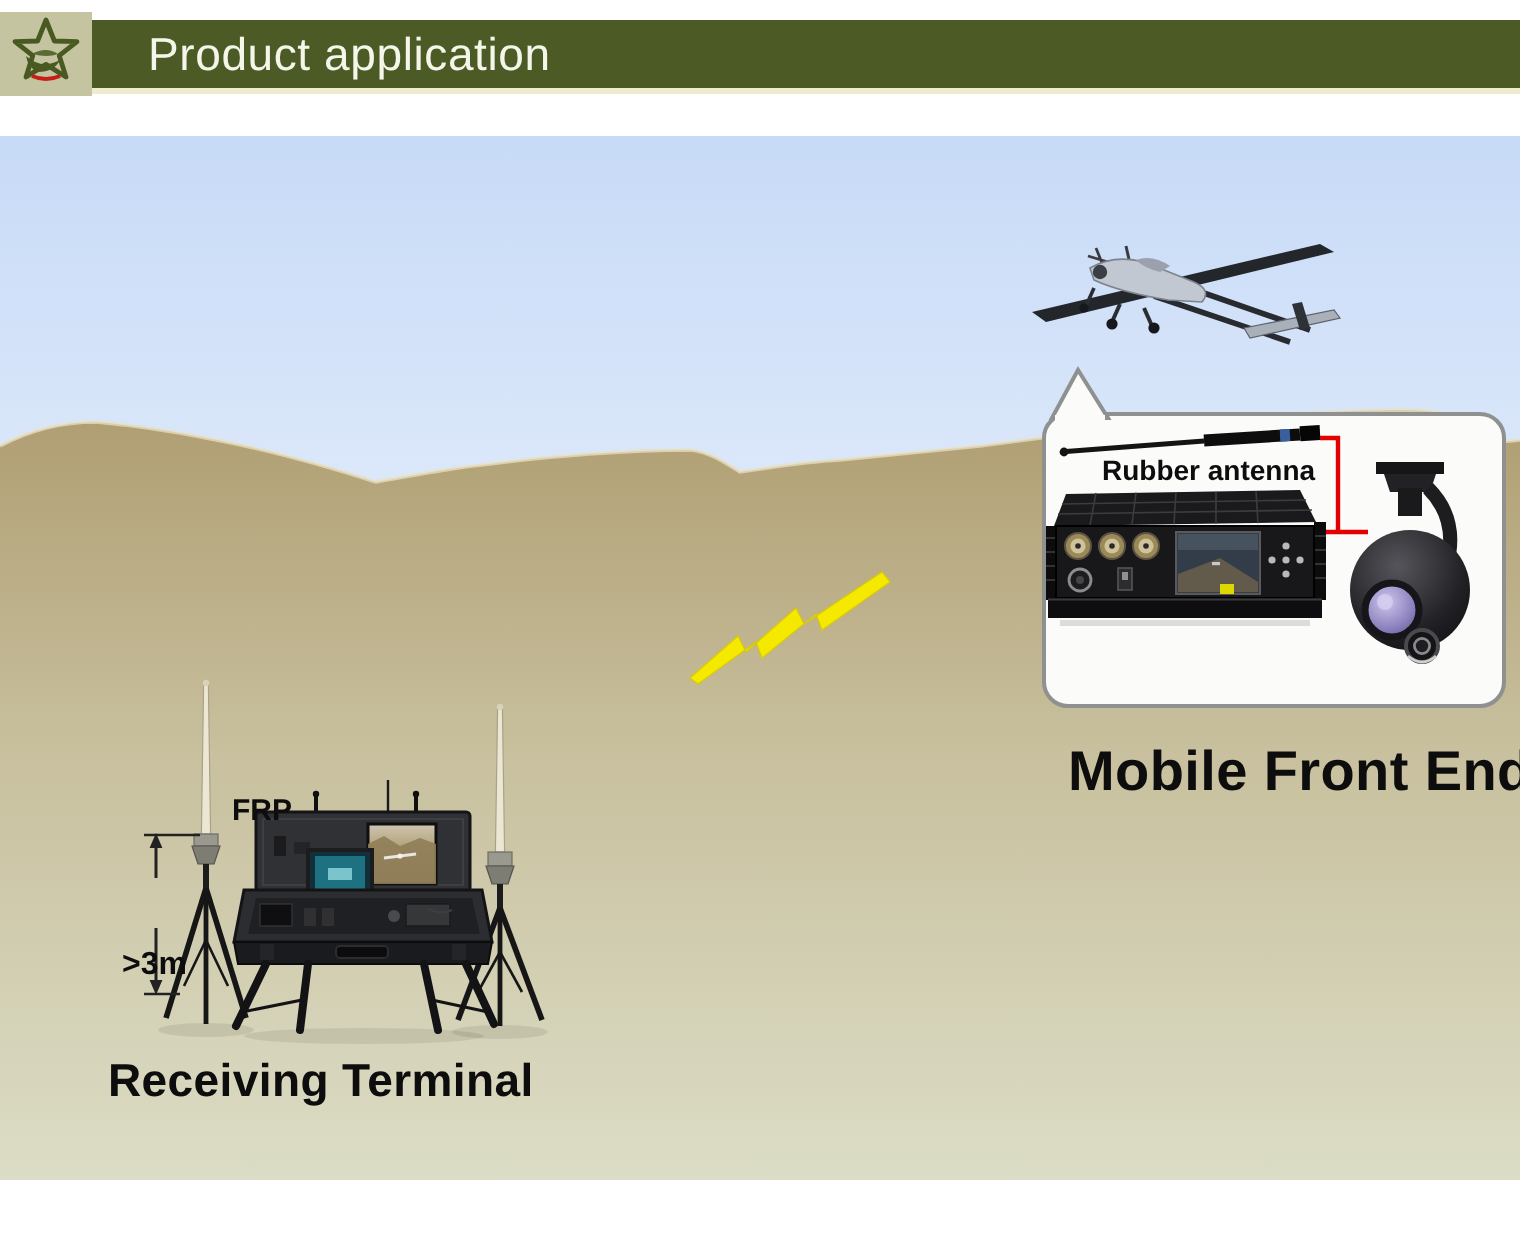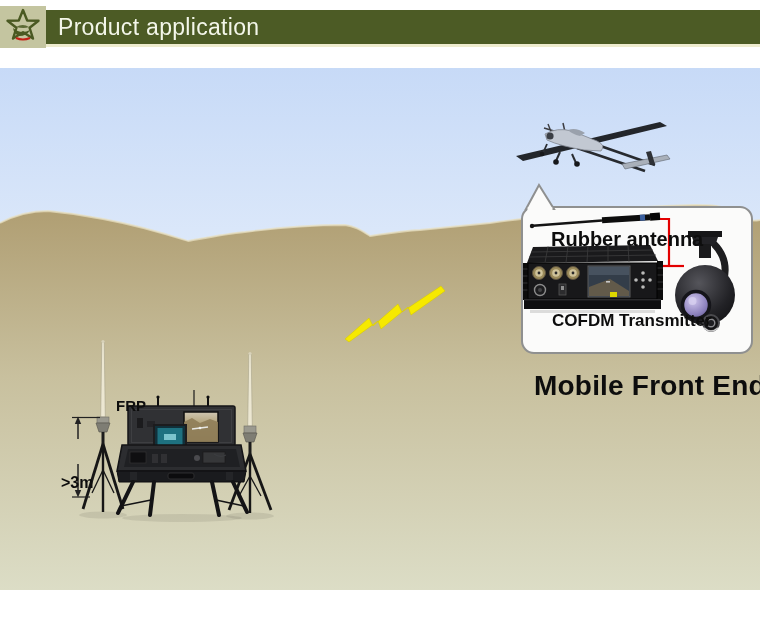--- a/index.html
+++ b/index.html
@@ -8,39 +8,39 @@
     font-family:"Liberation Sans", sans-serif;
   }
   
   .header-bar{
     position:absolute;left:46px;top:10px;width:714px;height:34px;
     background:var(--header-bar,#4c5b25);
     display:flex;align-items:center;
   }
   .header-title{
     color:#f3f6e9;font-size:23px;font-weight:500;letter-spacing:.3px;
-    padding-left:12px;white-space:nowrap;
+    padding-left:28px;white-space:nowrap;
   }
   .logo-block{
     position:absolute;left:0;top:6px;width:46px;height:42px;
     background:var(--logo-bg,#c4c5a0);z-index:3;
     display:flex;align-items:center;justify-content:center;
   }
   .header-underline{
     position:absolute;left:0;top:44px;width:760px;height:3px;
     background:#eeeccf;
   }
   
   .scene{position:absolute;left:0;top:68px;width:760px;height:522px;}
   .scene svg{display:block;}
   .scene-label{
     position:absolute;color:#0d0d0d;font-weight:bold;white-space:nowrap;
     line-height:1.1;
   }
-  .lbl-rubber   {left:551px;top:160px;font-size:20px;}
+  .lbl-rubber   {left:551px;top:160px;font-size:14px;}
   .lbl-cofdm    {left:552px;top:244px;font-size:17px;}
   .lbl-mobile   {left:534px;top:303px;font-size:28px;letter-spacing:.2px;}
   .lbl-frp      {left:116px;top:297px;font-size:15px;margin-top:33px;}
   .lbl-height   {left:61px; top:374px;font-size:16px;margin-top:32px;}
   .lbl-receiving{left:54px; top:460px;font-size:23px;letter-spacing:.2px;}
 </style>
 </head>
 <body>
 
 <div id="stage">
@@ -303,18 +303,18 @@
           <circle cx="696" cy="237" r="13.5" fill="url(#lensGrad)" stroke="#15151a" stroke-width="3.5"></circle>
           <circle cx="692.5" cy="233" r="4" fill="#d8d2f0" opacity=".75"></circle>
           <circle cx="711" cy="255" r="8" fill="#141416" stroke="#4a4a4e" stroke-width="2"></circle>
           <circle cx="711" cy="255" r="3.8" fill="#1e1e22" stroke="#8a8a8e" stroke-width="1.4"></circle>
           <path d="M704,260 Q711,266 718,260" stroke="#cfcfcf" stroke-width="1.4" fill="none"></path>
         </g>
       </g>
     </svg>
 
     <div class="scene-label lbl-rubber">Rubber antenna</div>
-    <div class="scene-label lbl-cofdm">COFDM Transmitter</div>
     <div class="scene-label lbl-mobile">Mobile Front End</div>
     <div class="scene-label lbl-frp">FRP</div>
     <div class="scene-label lbl-height">&gt;3m</div>
+    <div class="scene-label lbl-receiving">Receiving Terminal</div>
   </div>
 </div>
 
 </body></html>

